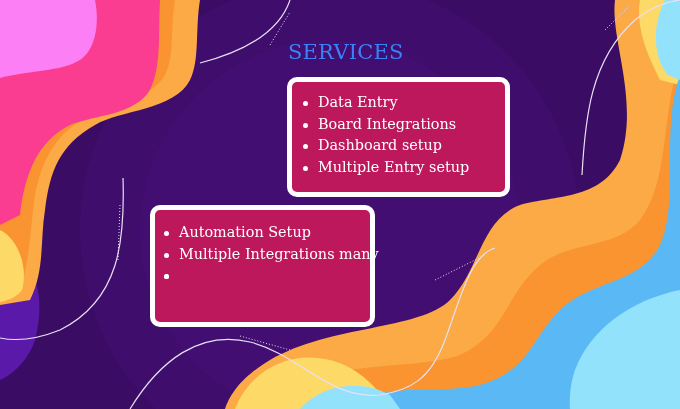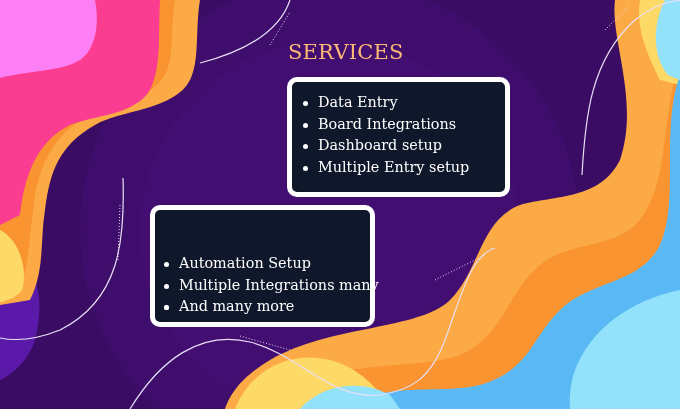--- a/index.html
+++ b/index.html
@@ -1,32 +1,32 @@
 <!DOCTYPE html>
 <html><head>
 <meta charset="utf-8">
 <style>
   html, body { margin: 0; padding: 0; }
   body { width: 680px; height: 409px; overflow: hidden; background: #3a0c63; position: relative; font-family: "DejaVu Serif", serif; }
   .bg { position: absolute; left: 0; top: 0; width: 680px; height: 409px; }
   .title {
     position: absolute; left: 288px; top: 40px;
-    color: #fdba74; font-size: 21px; letter-spacing: 0.2px; font-weight: normal;
+    color: #3b82f6; font-size: 21px; letter-spacing: 0.2px; font-weight: normal;
   }
   .box {
     position: absolute; border: 5px solid #ffffff; border-radius: 10px;
-    background: #0f172a; box-sizing: border-box;
+    background: #be185d; box-sizing: border-box;
   }
   .box1 { left: 287px; top: 77px; width: 223px; height: 120px; }
   .box2 { left: 150px; top: 205px; width: 225px; height: 122px; }
   .box ul { list-style: none; margin: 0; padding: 0; }
   .box li { color: #ffffff; font-size: 14.4px; line-height: 21.5px; white-space: nowrap; position: relative; padding-left: 21px; }
   .box li .bullet { position: absolute; left: 6px; top: 9px; width: 5px; height: 5px; border-radius: 50%; background: #ffffff; }
   .box1 ul { position: absolute; left: 5px; top: 10px; }
-  .box2 ul { position: absolute; left: 3px; top: 12px; margin-top: 31px; }
+  .box2 ul { position: absolute; left: 3px; top: 12px; }
 </style>
 </head>
 <body>
 
 <svg class="bg" viewBox="0 0 680 409" xmlns="http://www.w3.org/2000/svg">
   <rect width="680" height="409" fill="#3a0c63"></rect>
 
   <circle cx="330" cy="230" r="250" fill="#420f72" opacity="0.6"></circle>
   <circle cx="330" cy="230" r="190" fill="#45107a" opacity="0.5"></circle>
 
@@ -66,15 +66,15 @@
     <li><span class="bullet"></span><span>Dashboard setup</span></li>
     <li><span class="bullet"></span><span>Multiple Entry setup</span></li>
   </ul>
 </div>
 
 <div class="box box2">
   <ul>
     <li><span class="bullet"></span><span>Automation Setup</span></li>
     <li><span class="bullet"></span><span>Multiple Integrations many</span></li>
     <li><span class="bullet"></span></li>
-    <li><span class="bullet"></span><span>And many more</span></li>
+    <li><span class="bullet"></span></li>
   </ul>
 </div>
 
 </body></html>

